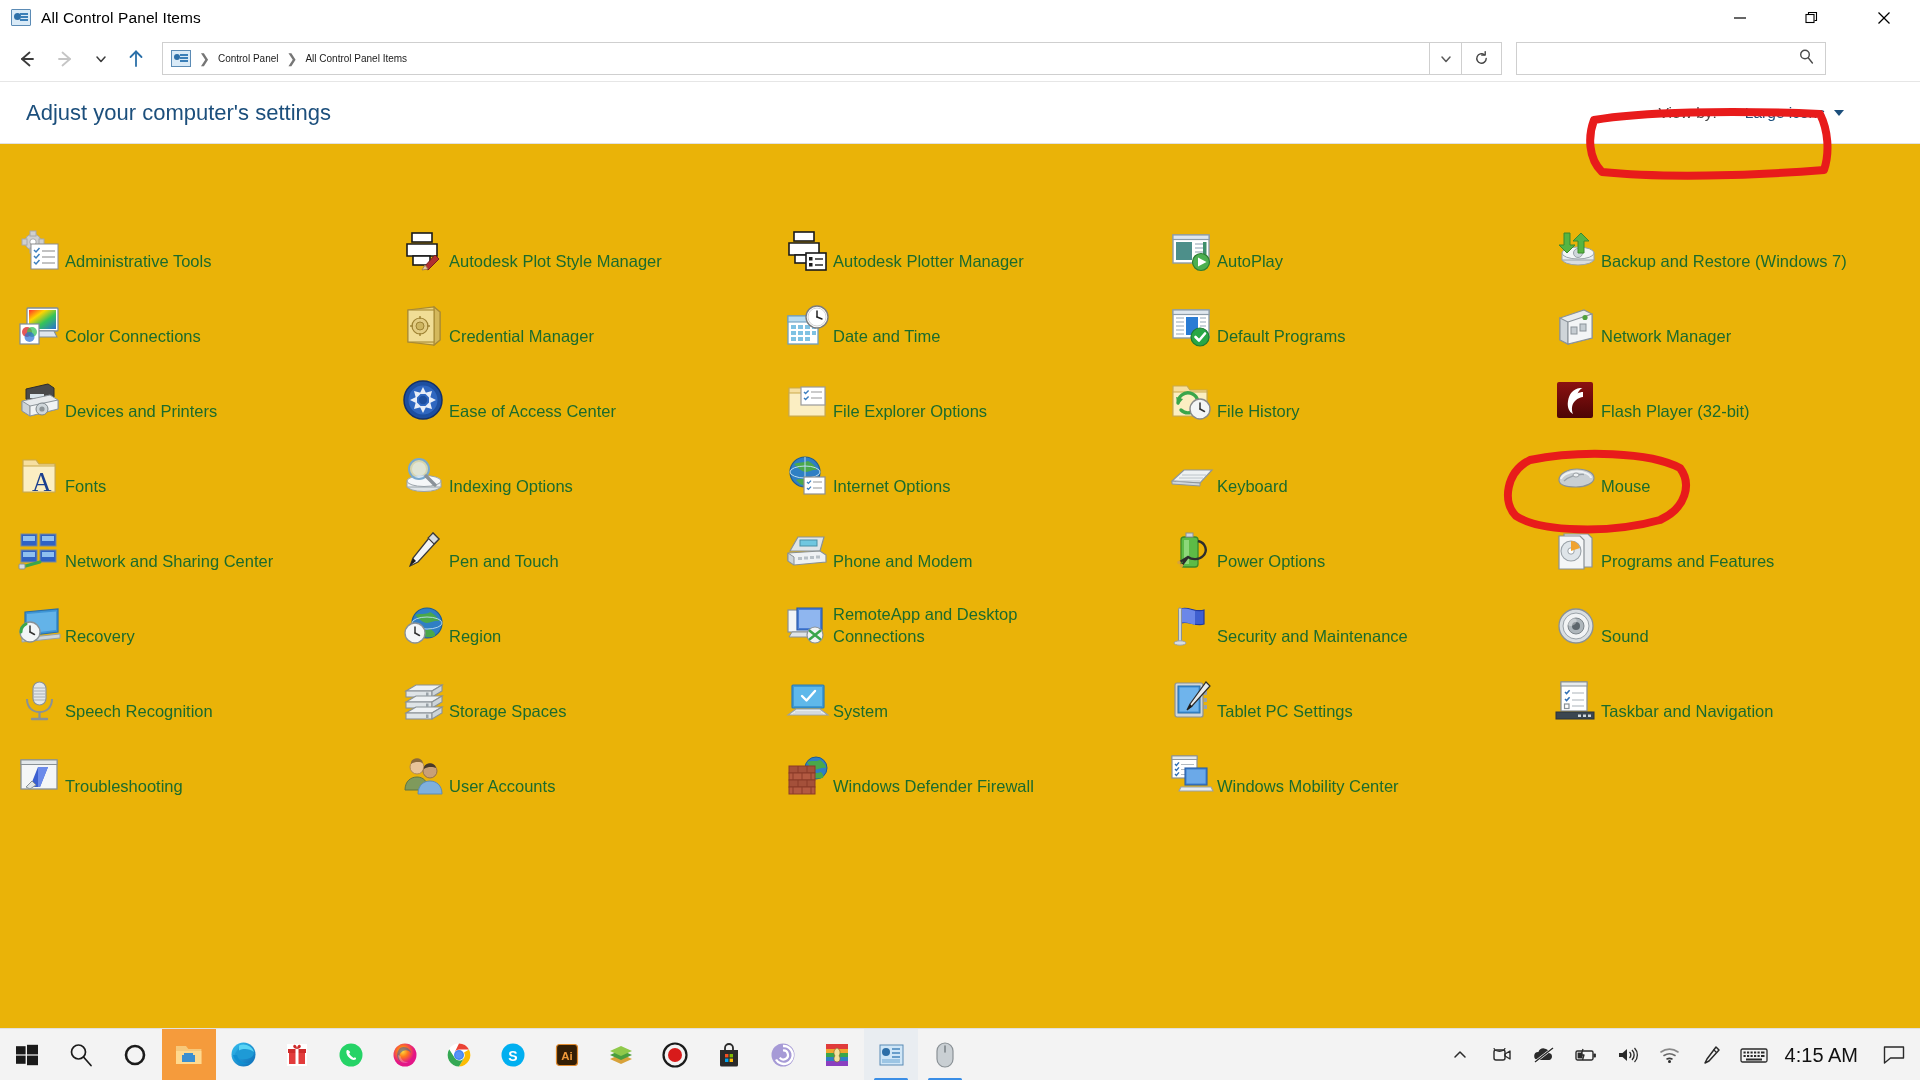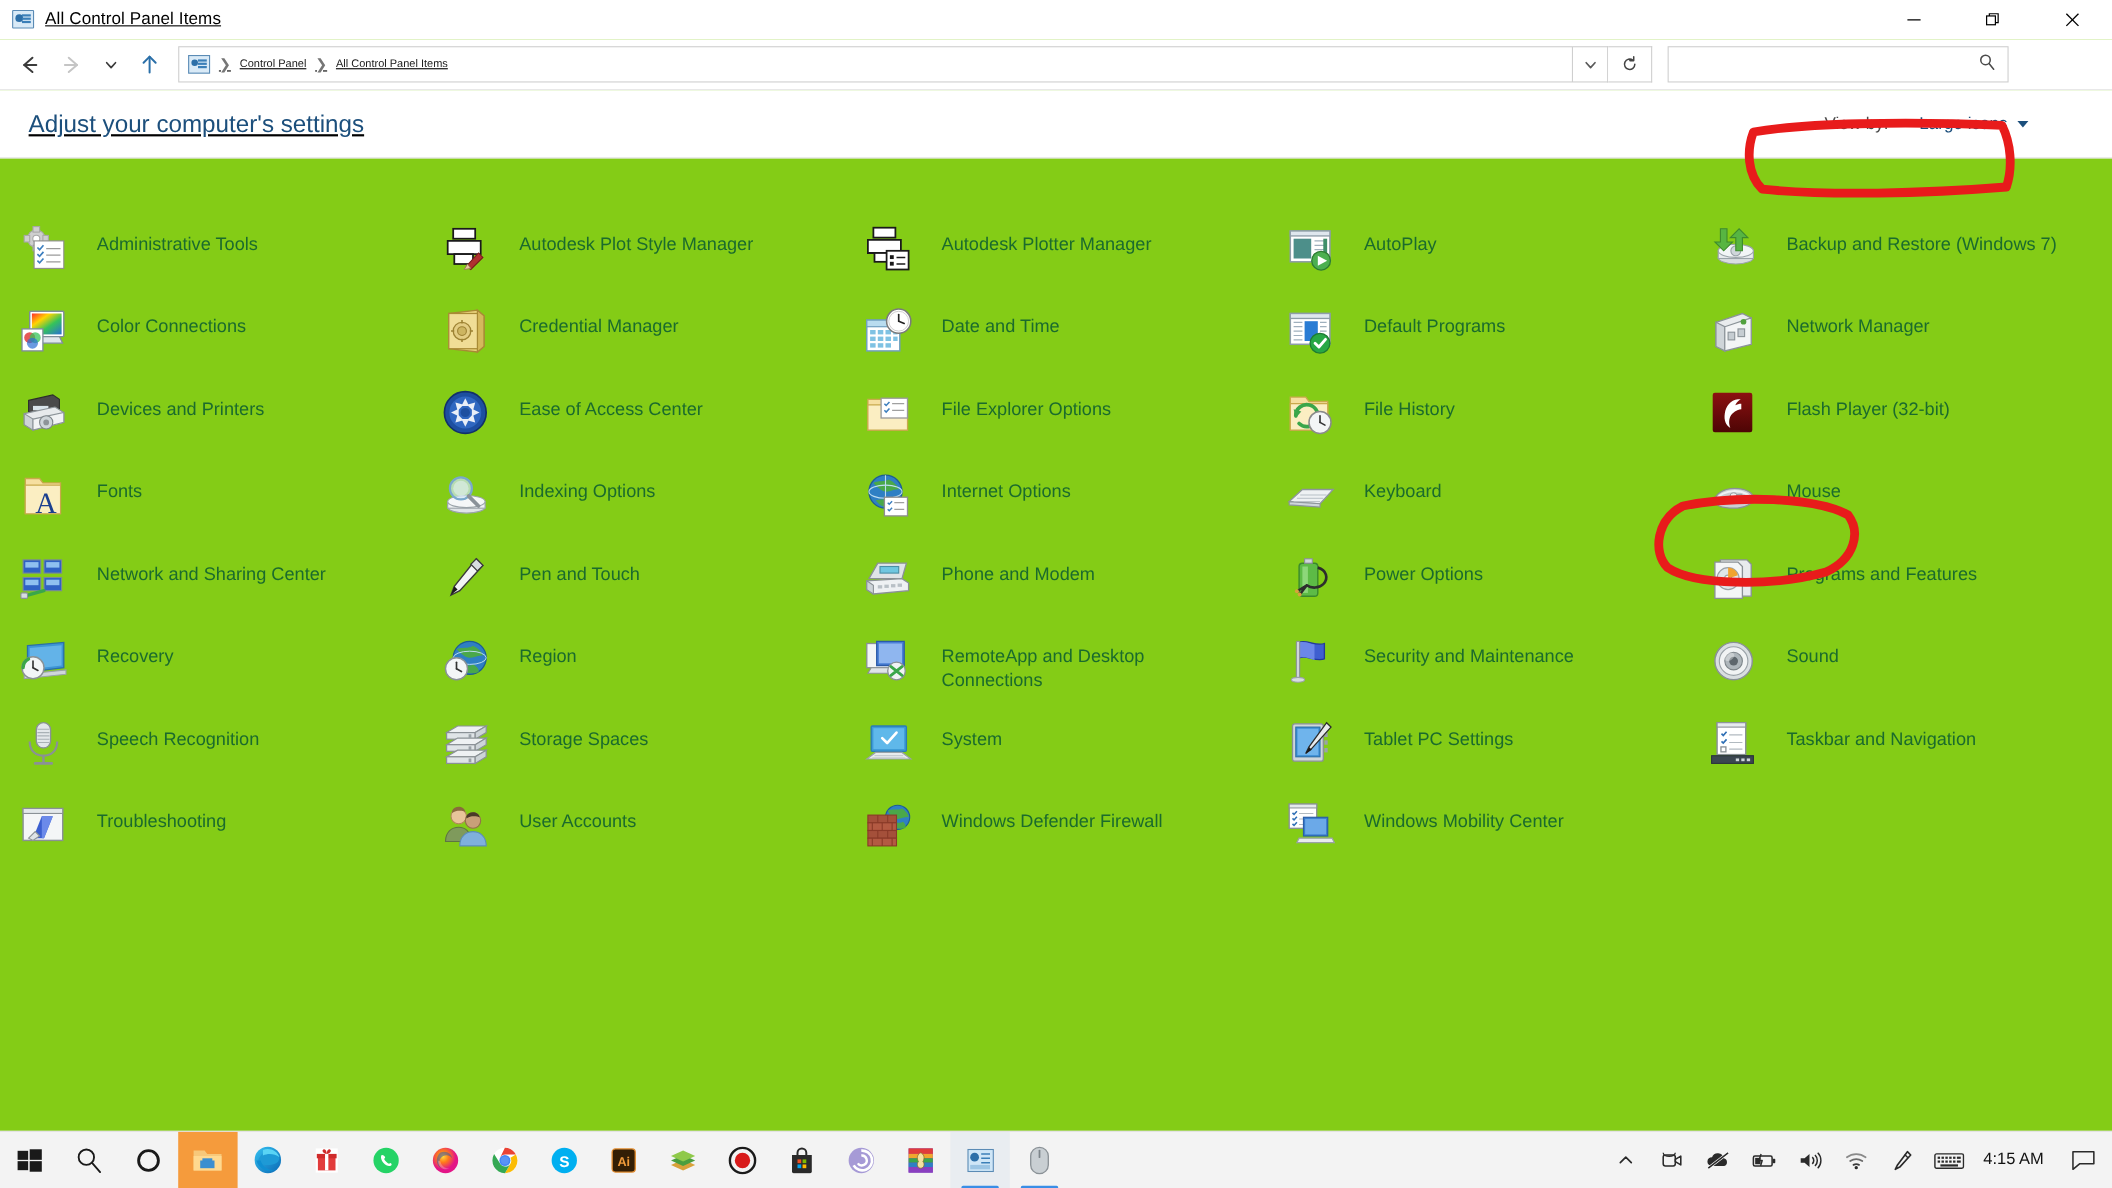--- a/index.html
+++ b/index.html
@@ -2,21 +2,21 @@
 <html><head>
 <meta charset="utf-8">
 <style>
   * { box-sizing: border-box; margin: 0; padding: 0; }
   html, body {
     width: 1920px; height: 1080px;
     font-family: "Liberation Sans", sans-serif;
     background: #ffffff;
     overflow: hidden;
   }
-  #app { position: relative; width: 1920px; height: 1080px; background: #84cc16; text-decoration: underline; }
+  #app { position: relative; width: 1920px; height: 1080px; background: #eab308; }
 
   
   .titlebar {
     height: 36px; display: flex; align-items: center;
     background: #ffffff; position: relative;
   }
   .title-icon { width: 20px; height: 18px; margin-left: 11px; position: relative; }
   .cp-glyph {
     width: 20px; height: 17px; background: #d9eaf7;
     border: 1px solid #5b8bb5; border-radius: 1px; position: relative; overflow: hidden;
@@ -116,21 +116,21 @@
   
   .grid {
     position: absolute; left: 0; top: 198px; width: 1920px; height: 840px;
     display: grid;
     grid-template-columns: repeat(5, 384px);
     grid-auto-rows: 75px;
     align-content: start;
     padding-left: 18px;
   }
   .cpitem {
-    display: flex; align-items: flex-start; gap: 26px; padding-top: 6px;
+    display: flex; align-items: flex-end; gap: 3px; padding-top: 6px;
     cursor: default;
   }
   .cpitem .ic { width: 44px; height: 44px; flex: none; position: relative; }
   .cpitem .lbl {
     font-size: 16.5px; color: #1b6b2d; line-height: 1.32; padding-top: 8px;
     max-width: 268px;
   }
 
   
   .taskbar {
@@ -149,21 +149,21 @@
     position: absolute; bottom: 0; height: 3px; width: 34px; background: #3a8ee6; border-radius: 2px;
   }
   .tb-right {
     margin-left: auto; display: flex; align-items: center; height: 52px; padding-right: 4px; gap: 0;
   }
   .tray {
     width: 42px; height: 52px; display: flex; align-items: center; justify-content: center;
     color: #2a2a2a;
   }
   .clock {
-    font-size: 15px; color: #111; padding: 0 14px 0 10px; text-align: center; line-height: 1.1;
+    font-size: 20px; color: #111; padding: 0 14px 0 10px; text-align: center; line-height: 1.1;
   }
   .action-center { width: 44px; height: 52px; display: flex; align-items: center; justify-content: center; }
 </style>
 </head>
 <body>
 
 <div id="app">
 
   <div class="titlebar">
     <div class="title-icon">

